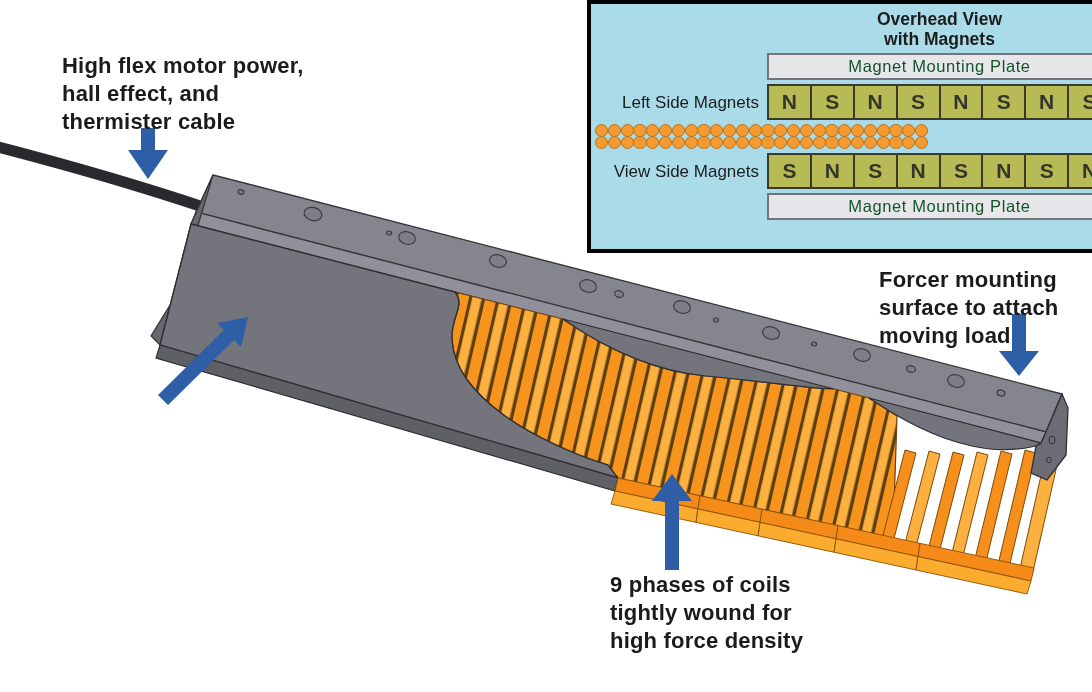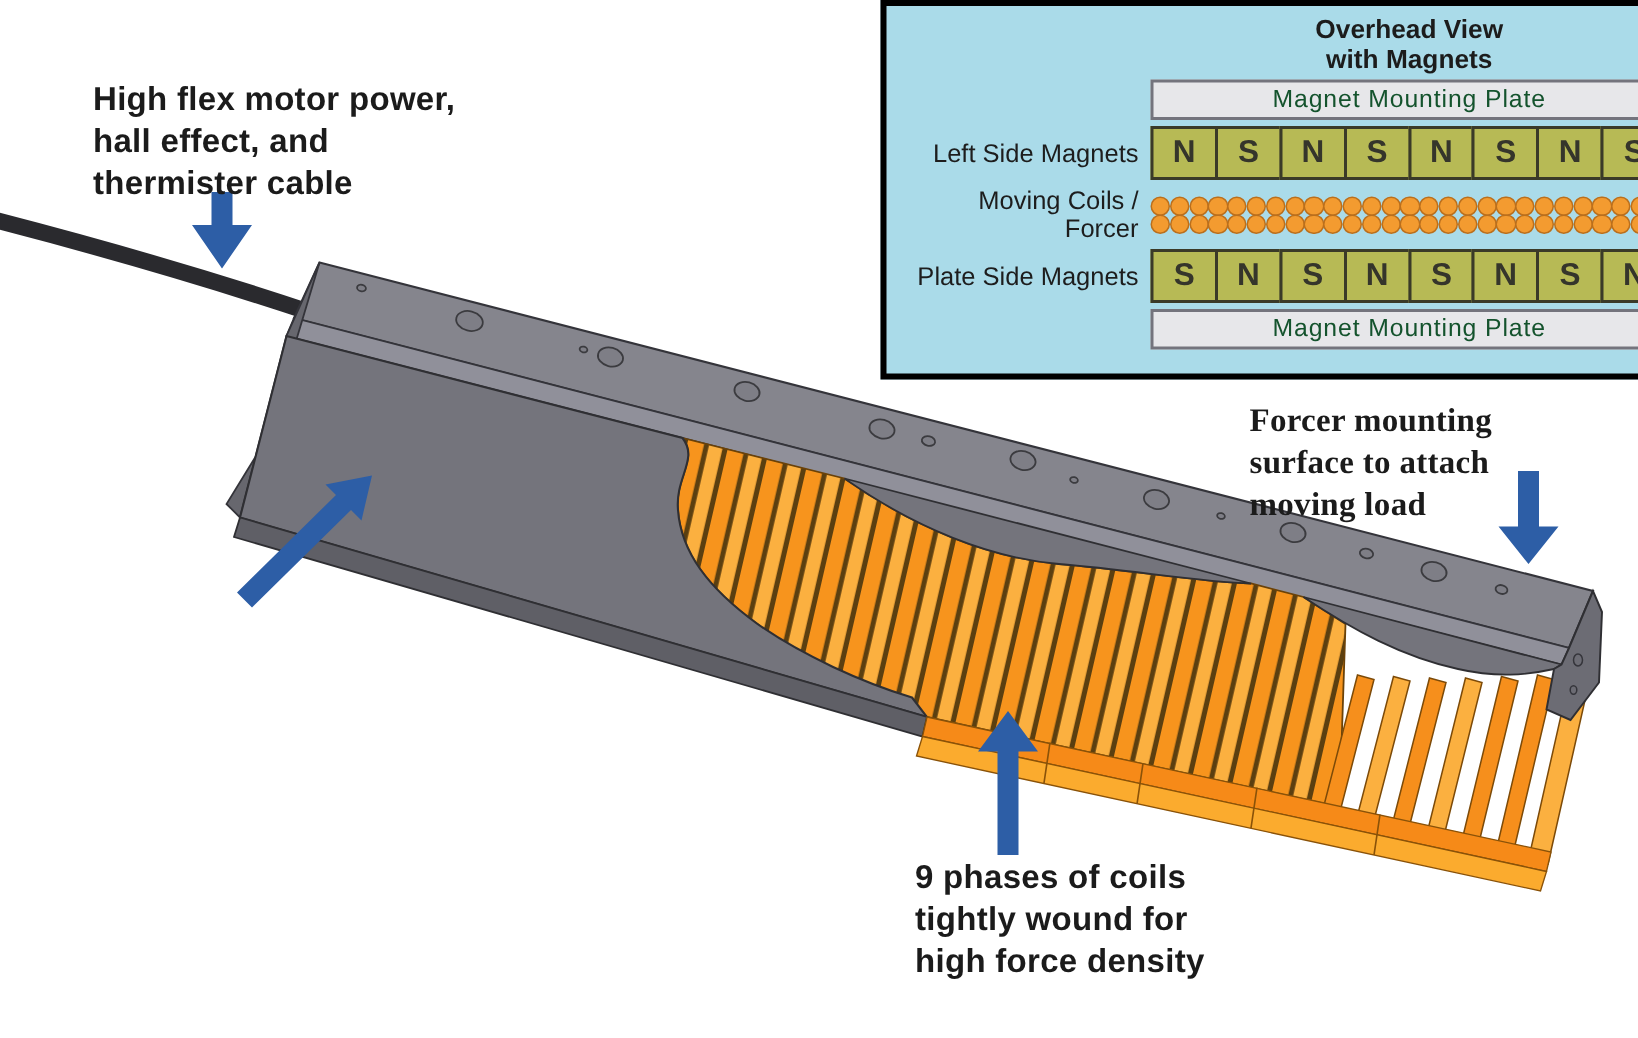--- a/index.html
+++ b/index.html
@@ -145,21 +145,21 @@
 
     <polygon class="arrow" points="141,128 155,128 155,150 168,150 148,179 128,150 141,150"></polygon>
     <polygon class="arrow" points="158,395 224,330 217,323 248,317 241,347 234,340 168,405"></polygon>
     <polygon class="arrow" points="1012,314 1026,314 1026,351 1039,351 1019,376 999,351 1012,351"></polygon>
     <polygon class="arrow" points="672,474 692,501 679,501 679,570 665,570 665,501 652,501"></polygon>
   </svg>
 
   <div class="note" style="left:62px;top:52px;">High flex motor power,
 hall effect, and
 thermister cable</div>
-  <div class="note" style="left:833px;top:266px;font-family:Liberation Serif, serif;">Forcer mounting
+  <div class="note" style="left:879px;top:266px;">Forcer mounting
 surface to attach
 moving load</div>
   <div class="note" style="left:610px;top:571px;">9 phases of coils
 tightly wound for
 high force density</div>
 
   <div class="inset">
     <div class="inset-row">
       <div class="inset-label"></div>
       <div class="inset-content inset-title">Overhead View
@@ -176,22 +176,20 @@
           <div class="magnet">S</div>
           <div class="magnet">N</div>
           <div class="magnet">S</div>
           <div class="magnet">N</div>
           <div class="magnet">S</div>
           <div class="magnet">N</div>
           <div class="magnet">S</div>
         </div>
     </div>
     <div class="inset-row">
-      <div class="inset-label">Moving Coils /
-Forcer</div>
       <div class="inset-content coil-rows">
         <div class="coil-row">
             <div class="coil"></div>
             <div class="coil"></div>
             <div class="coil"></div>
             <div class="coil"></div>
             <div class="coil"></div>
             <div class="coil"></div>
             <div class="coil"></div>
             <div class="coil"></div>
@@ -238,21 +236,21 @@
             <div class="coil"></div>
             <div class="coil"></div>
             <div class="coil"></div>
             <div class="coil"></div>
             <div class="coil"></div>
             <div class="coil"></div>
           </div>
       </div>
     </div>
     <div class="inset-row">
-      <div class="inset-label">Plate Side Magnets</div>
+      <div class="inset-label">View Side Magnets</div>
       <div class="inset-content magnet-strip">
           <div class="magnet">S</div>
           <div class="magnet">N</div>
           <div class="magnet">S</div>
           <div class="magnet">N</div>
           <div class="magnet">S</div>
           <div class="magnet">N</div>
           <div class="magnet">S</div>
           <div class="magnet">N</div>
         </div>

